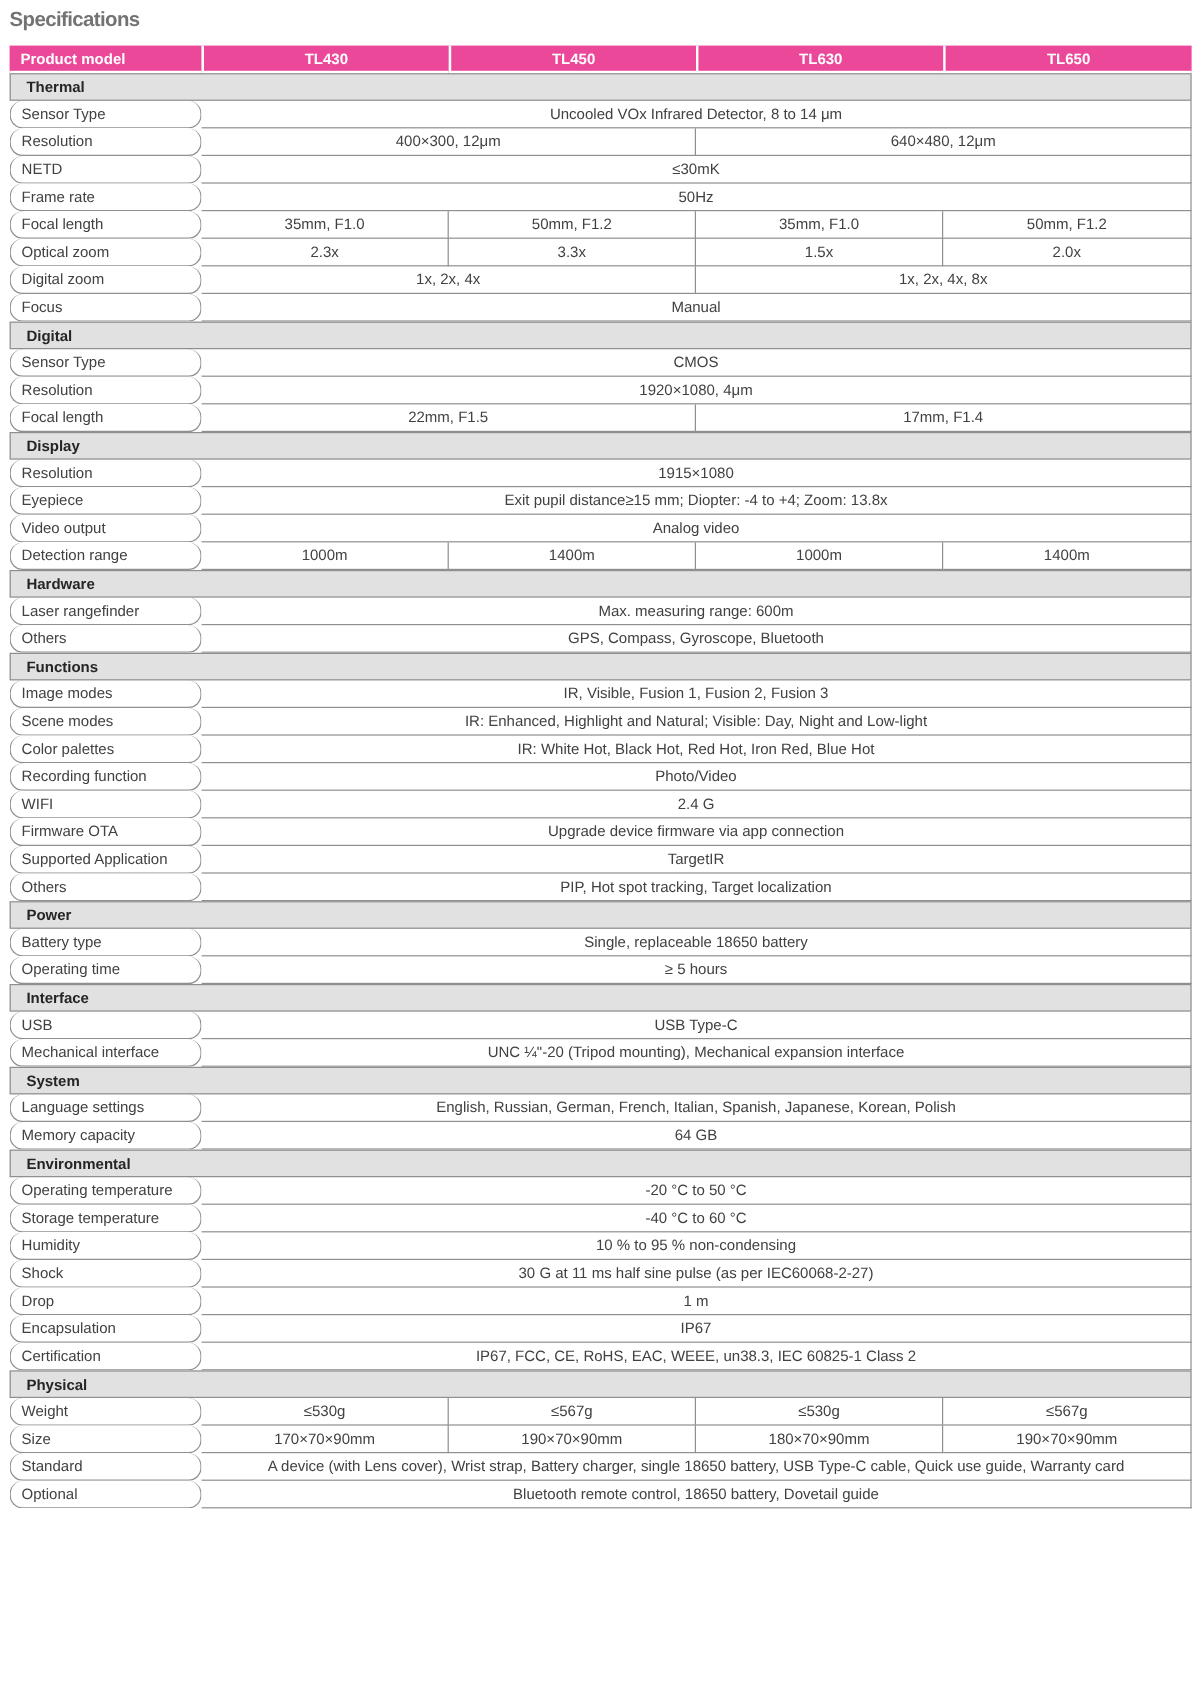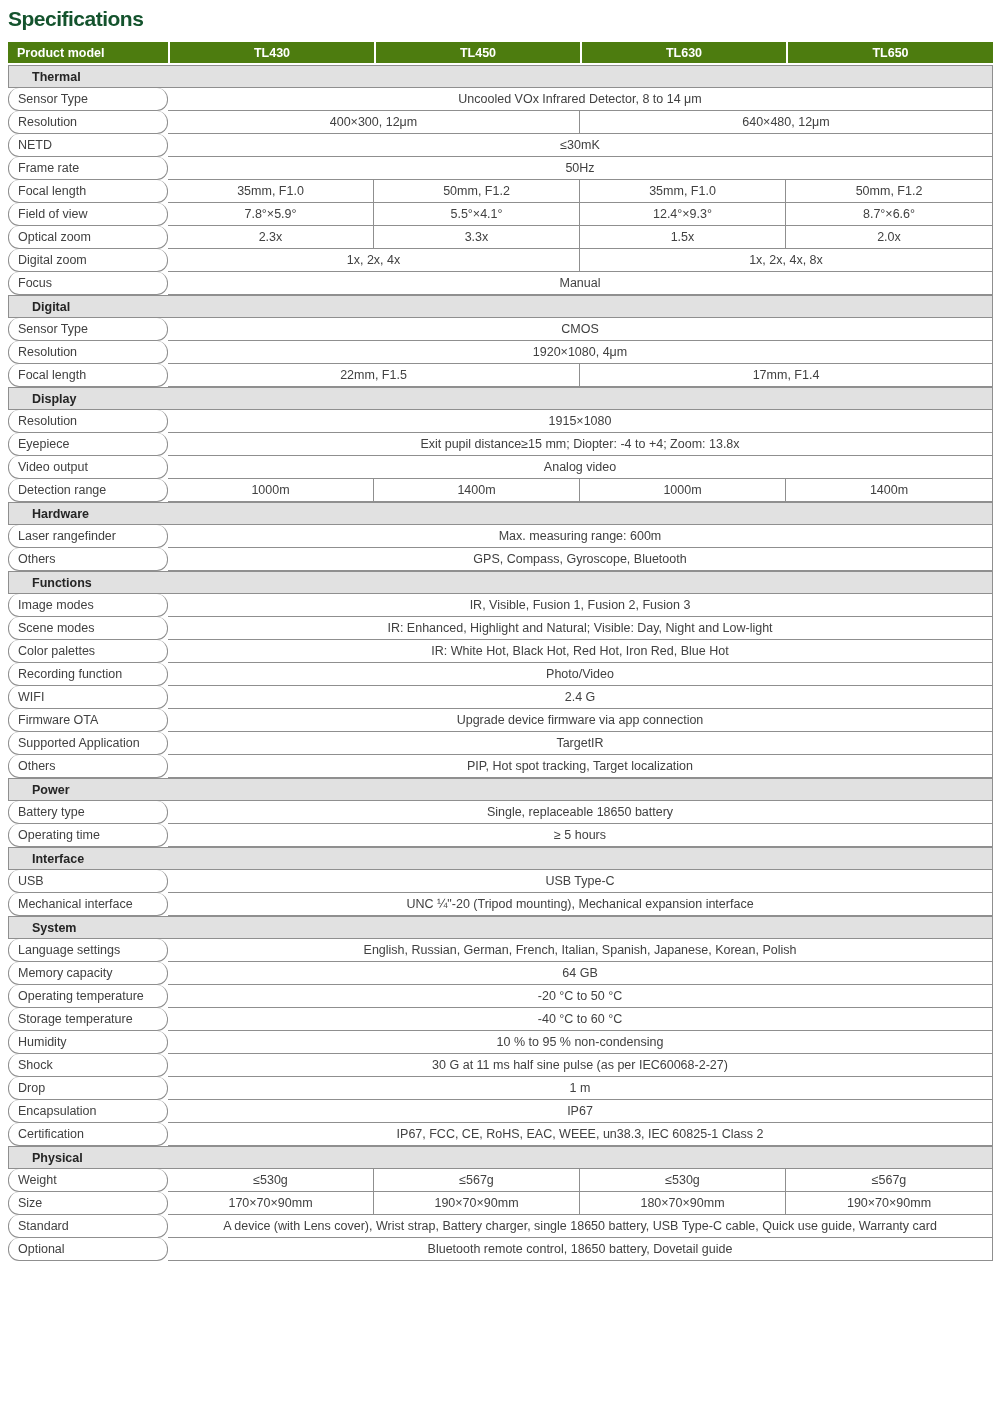--- a/index.html
+++ b/index.html
@@ -4,56 +4,56 @@
 <style>
   * { box-sizing: border-box; }
   html, body { margin: 0; padding: 0; background: #ffffff; }
   body {
     width: 998px; height: 1402px;
     font-family: "Liberation Sans", sans-serif;
     overflow: hidden;
   }
   .page { padding: 5px 5px 0 8px; }
   .title {
-    color: #14532d;
-    font-size: 21px;
+    color: #737373;
+    font-size: 17px;
     font-weight: bold;
     letter-spacing: -0.5px;
     margin: 2px 0 11px 0;
   }
   table.spec {
     border-spacing: 0;
     width: 985px;
     table-layout: fixed;
   }
   table.spec td, table.spec th {
     height: 23px;
     font-size: 12.5px;
     color: #414141;
     padding: 1px 5px;
     overflow: hidden;
     white-space: nowrap;
   }
   
   tr.hdr th {
-    background: #4d7c0f;
+    background: #ec4899;
     color: #ffffff;
     font-weight: bold;
     border-bottom: 2px solid #ffffff;
     border-left: 2px solid #ffffff;
     text-align: center;
   }
   tr.hdr th:first-child { border-left: none; text-align: left; padding-left: 9px; }
   
   tr.sec td {
     background: #e1e1e1;
     color: #252525;
     font-weight: bold;
     text-align: left;
-    padding-left: 23px;
+    padding-left: 13px;
     border-left: 1px solid #8f8f8f;
     border-right: 1px solid #8f8f8f;
     border-bottom: 1px solid #8f8f8f;
     border-top: 1px solid #8f8f8f;
   }
   
   tr.data td {
     border-right: 1px solid #8f8f8f;
     border-bottom: 1px solid #8f8f8f;
     text-align: center;
@@ -107,27 +107,20 @@
           <td colspan="4">50Hz</td>
         </tr>
         <tr class="data">
           <td class="lbl">Focal length</td>
           <td colspan="1">35mm, F1.0</td>
           <td colspan="1">50mm, F1.2</td>
           <td colspan="1">35mm, F1.0</td>
           <td colspan="1">50mm, F1.2</td>
         </tr>
         <tr class="data">
-          <td class="lbl">Field of view</td>
-          <td colspan="1">7.8°×5.9°</td>
-          <td colspan="1">5.5°×4.1°</td>
-          <td colspan="1">12.4°×9.3°</td>
-          <td colspan="1">8.7°×6.6°</td>
-        </tr>
-        <tr class="data">
           <td class="lbl">Optical zoom</td>
           <td colspan="1">2.3x</td>
           <td colspan="1">3.3x</td>
           <td colspan="1">1.5x</td>
           <td colspan="1">2.0x</td>
         </tr>
         <tr class="data">
           <td class="lbl">Digital zoom</td>
           <td colspan="2">1x, 2x, 4x</td>
           <td colspan="2">1x, 2x, 4x, 8x</td>
@@ -246,20 +239,23 @@
           <td colspan="5">System</td>
         </tr>
         <tr class="data">
           <td class="lbl">Language settings</td>
           <td colspan="4">English, Russian, German, French, Italian, Spanish, Japanese, Korean, Polish</td>
         </tr>
         <tr class="data">
           <td class="lbl">Memory capacity</td>
           <td colspan="4">64 GB</td>
         </tr>
+        <tr class="sec">
+          <td colspan="5">Environmental</td>
+        </tr>
         <tr class="data">
           <td class="lbl">Operating temperature</td>
           <td colspan="4">-20 °C to 50 °C</td>
         </tr>
         <tr class="data">
           <td class="lbl">Storage temperature</td>
           <td colspan="4">-40 °C to 60 °C</td>
         </tr>
         <tr class="data">
           <td class="lbl">Humidity</td>

